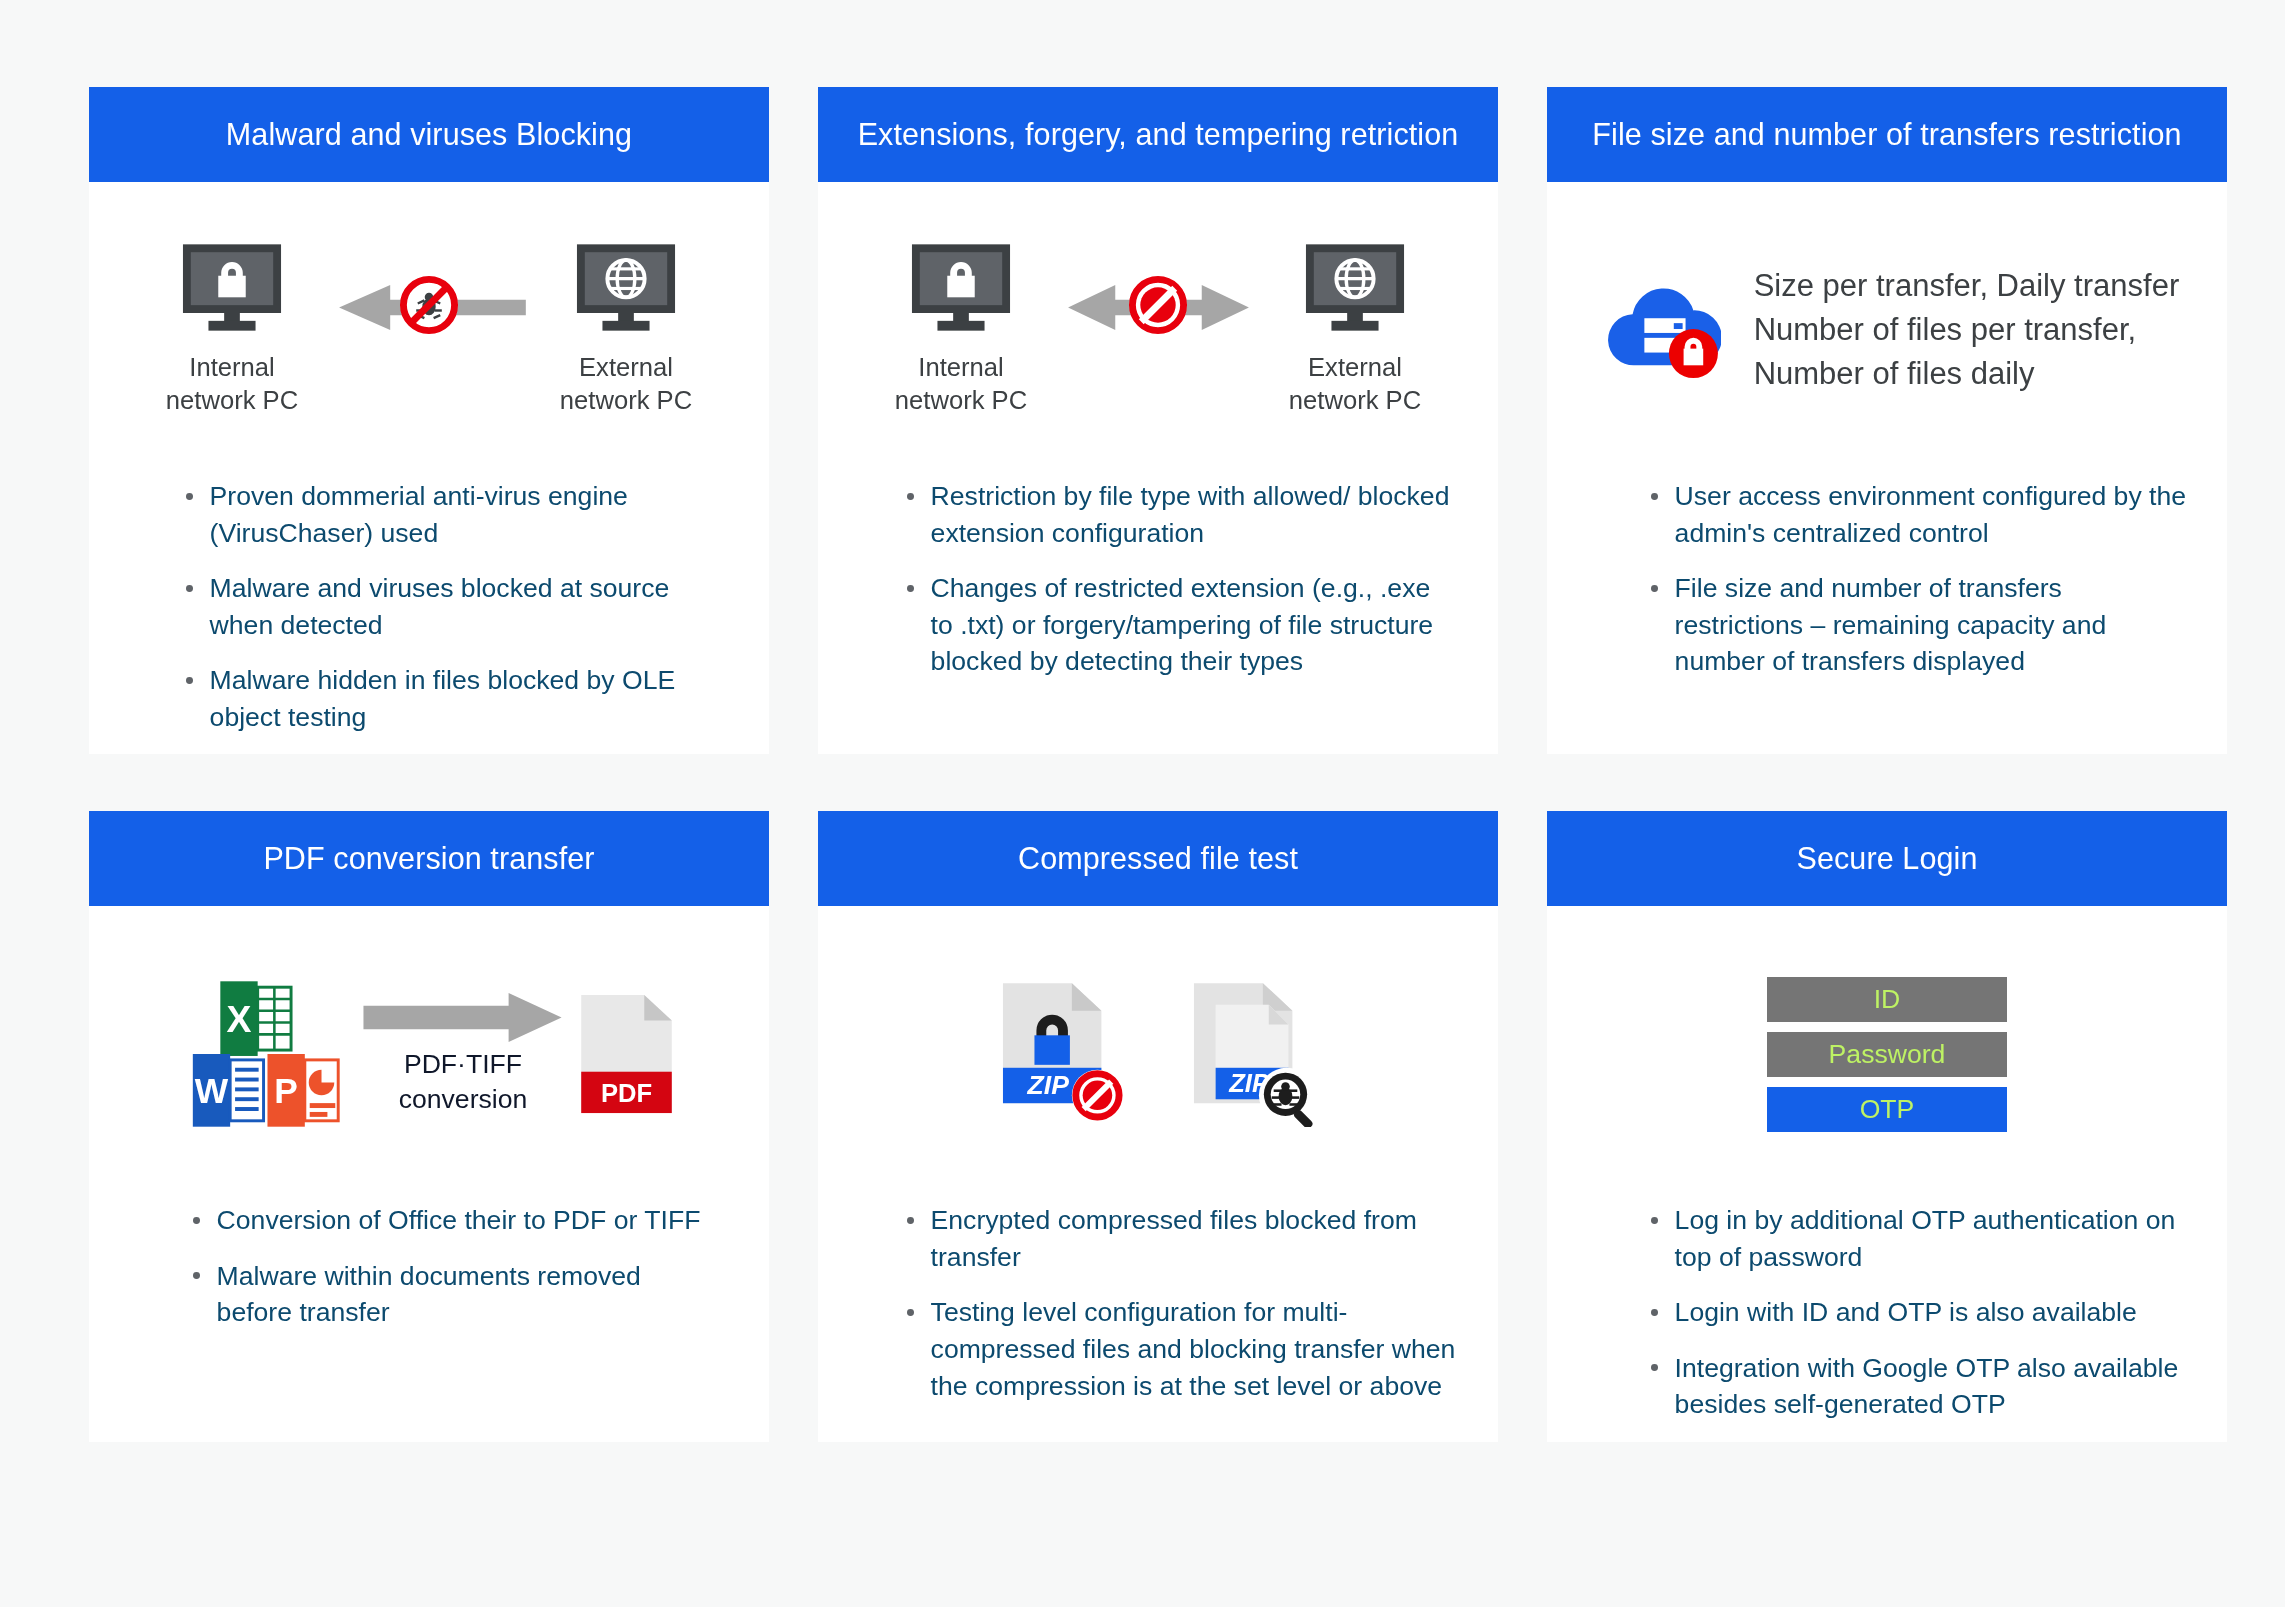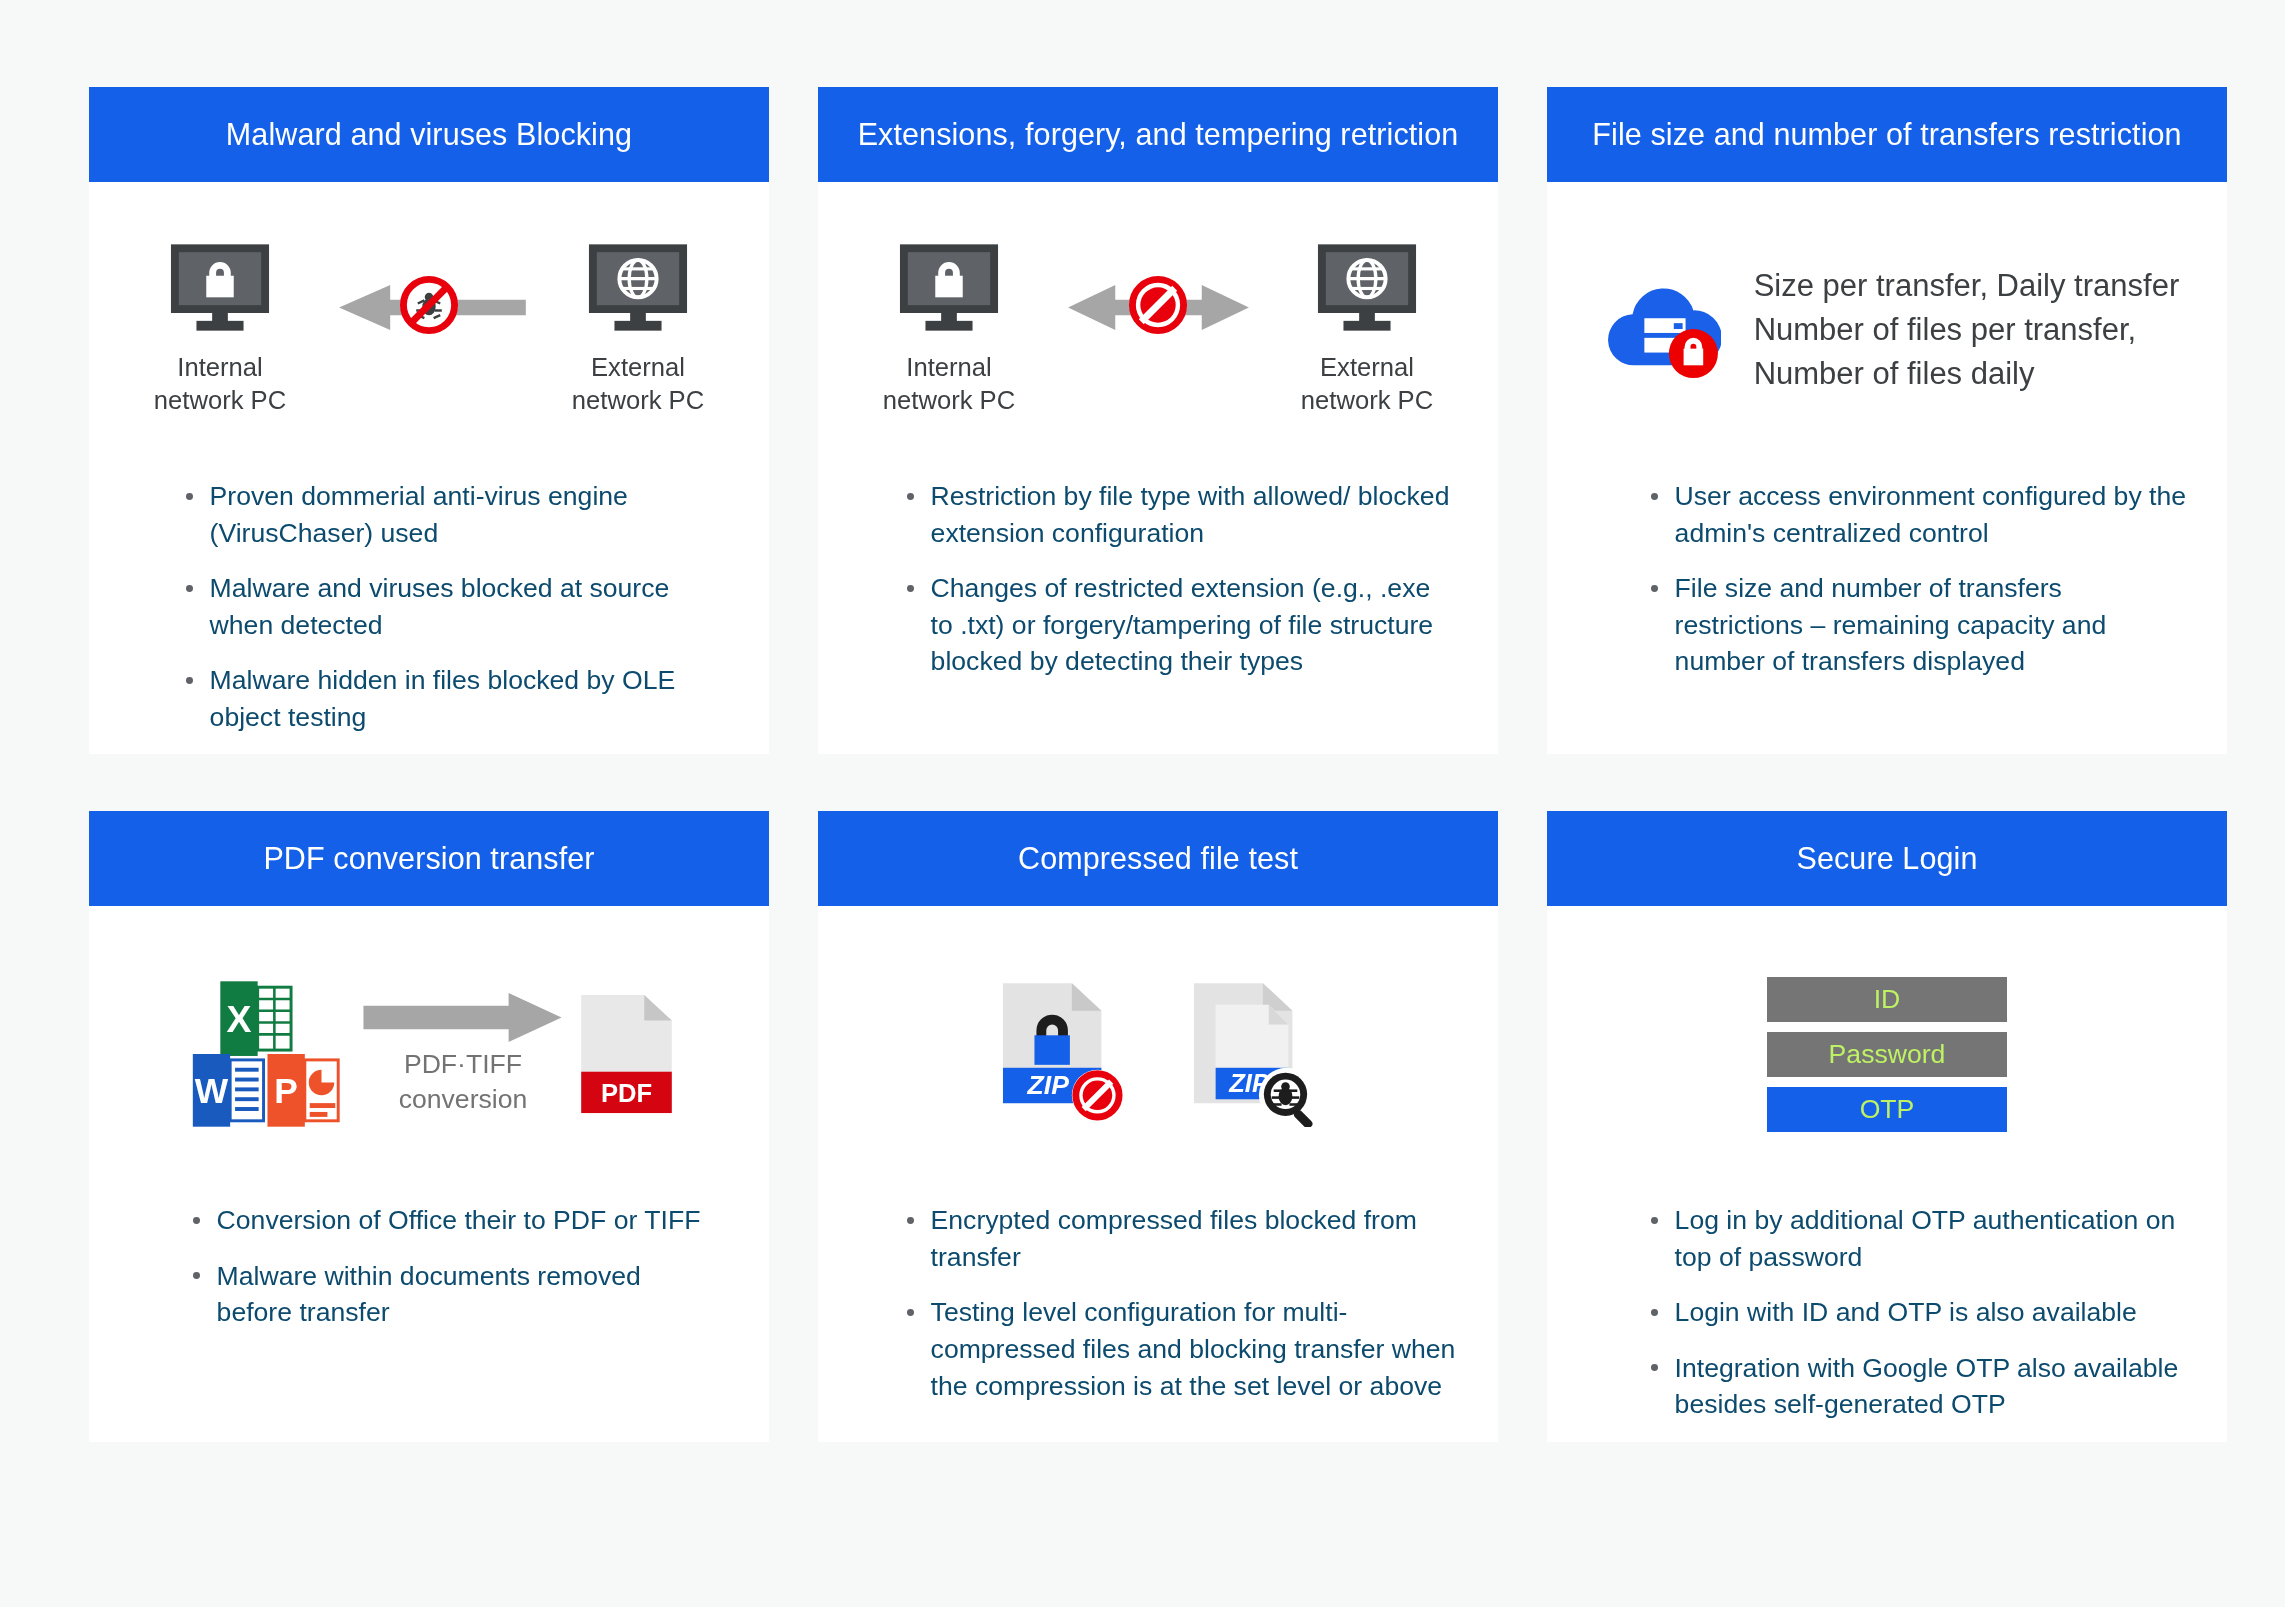--- a/index.html
+++ b/index.html
@@ -89,21 +89,21 @@
     height: 6.9px;
     border-radius: 50%;
     background: #5f6368;
   }
 
   
   .netdiag {
     display: flex;
     align-items: flex-start;
     justify-content: center;
-    gap: 12px;
+    gap: 0;
     width: 100%;
   }
   .pc-block {
     display: flex;
     flex-direction: column;
     align-items: center;
     width: 197px;
   }
   .pc-label {
     margin-top: 17.7px;
@@ -158,21 +158,21 @@
   .arrow-col {
     display: flex;
     flex-direction: column;
     align-items: center;
     width: 227px;
   }
   .conv-label {
     margin-top: 3.9px;
     font-size: 26.6px;
     line-height: 1.32;
-    color: #737373;
+    color: #0f172a;
     text-align: center;
   }
 
   
   .zip-row {
     display: flex;
     align-items: center;
     justify-content: center;
     gap: 67px;
     width: 100%;

